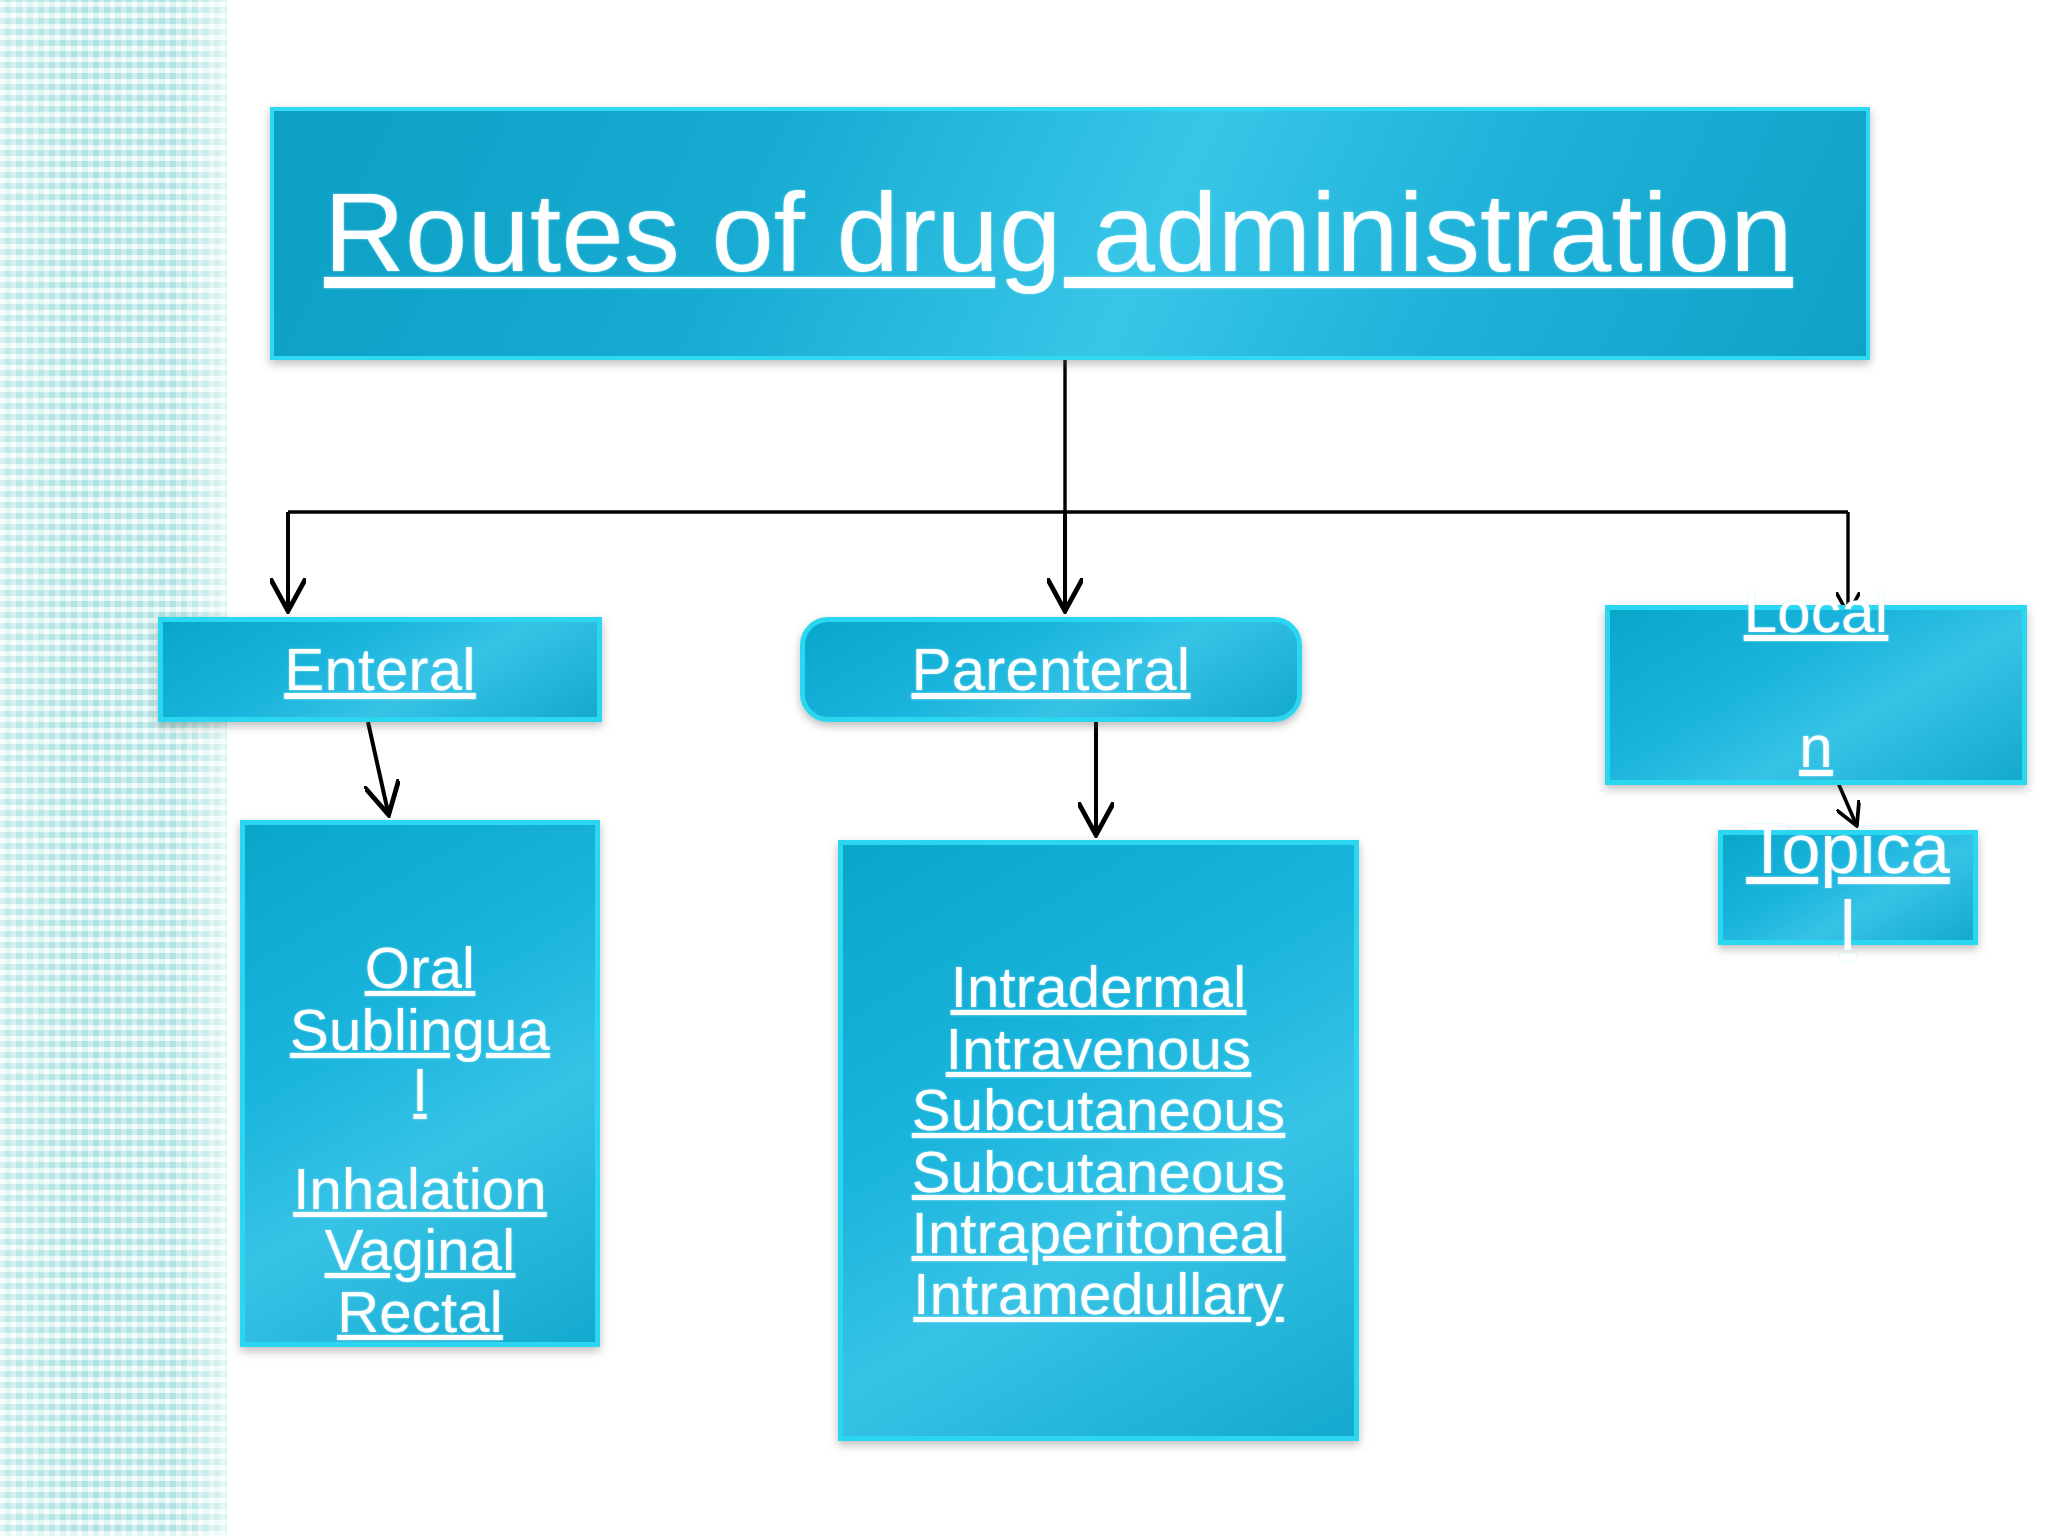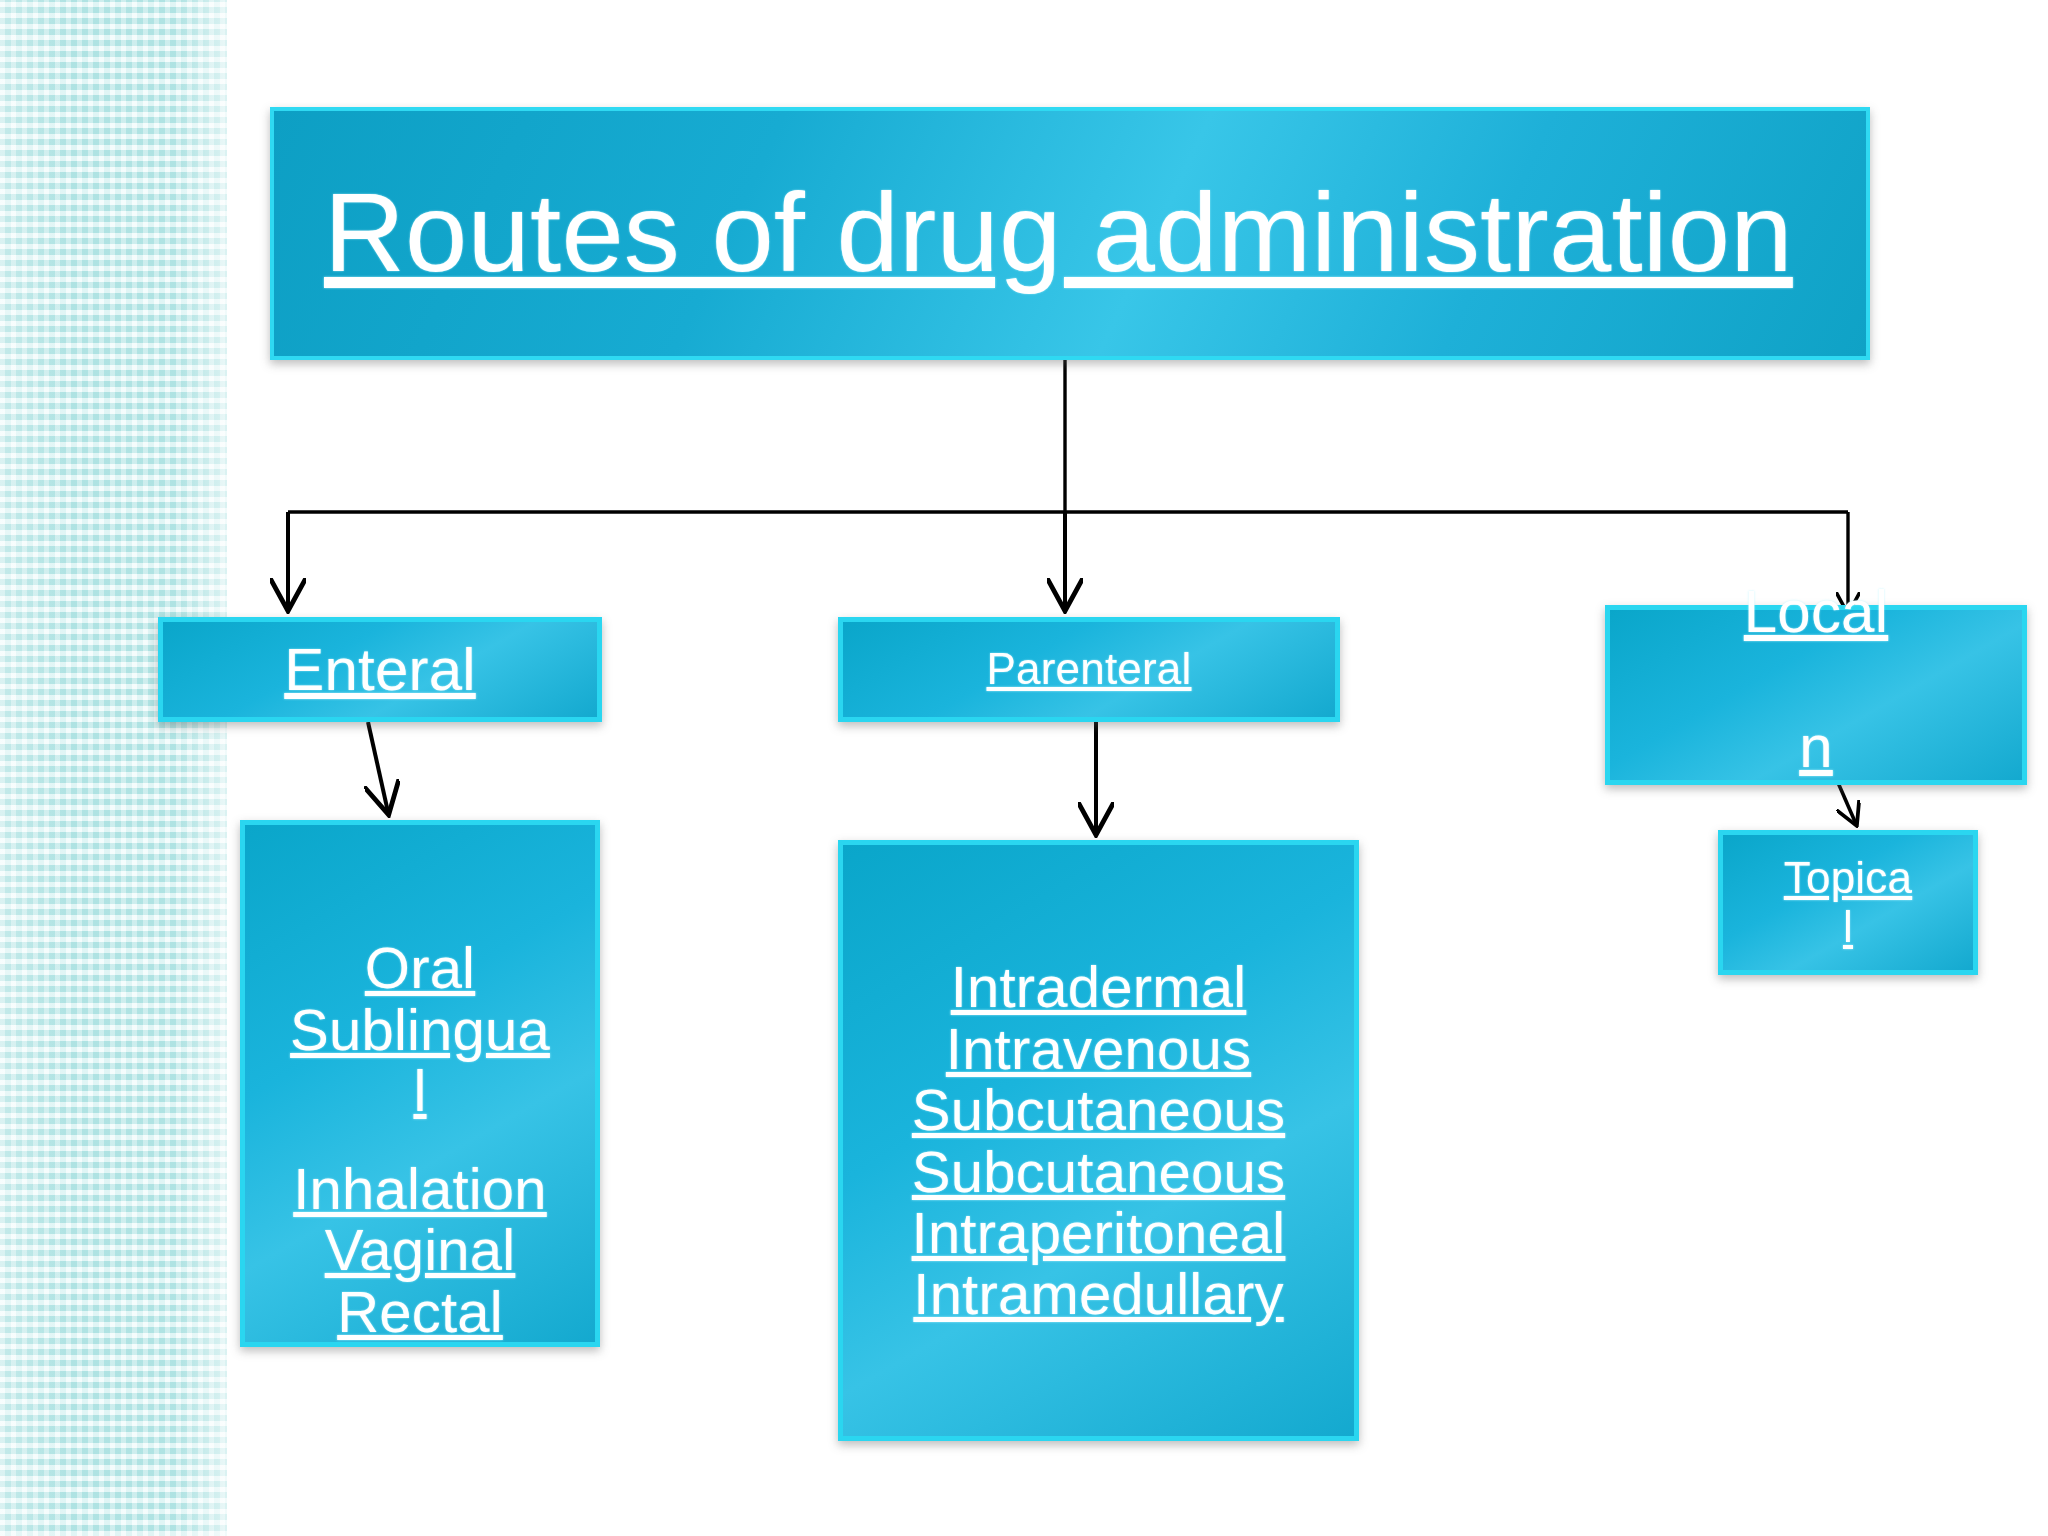--- a/index.html
+++ b/index.html
@@ -88,25 +88,26 @@
 
   
   #enteral-node {
     left: 158px;
     top: 617px;
     width: 444px;
     height: 105px;
     font-size: 60px;
   }
   #parenteral-node {
-    left: 838px;
+    left: 800px;
     top: 617px;
     width: 502px;
     height: 105px;
-    font-size: 44px;
+    font-size: 60px;
+    border-radius: 28px;
   }
   #local-node {
     left: 1605px;
     top: 605px;
     width: 422px;
     height: 180px;
     font-size: 60px;
     overflow: visible;
     align-items: flex-end;
   }
@@ -129,22 +130,22 @@
     left: 838px;
     top: 840px;
     width: 521px;
     height: 601px;
     font-size: 58px;
   }
   #topical-node {
     left: 1718px;
     top: 830px;
     width: 260px;
-    height: 145px;
-    font-size: 44px;
+    height: 115px;
+    font-size: 70px;
     overflow: visible;
   }
   #topical-node .label { line-height: 1.1; }
 
   .blank-line { display: block; height: 0.62em; }
 
   
   #connectors {
     position: absolute;
     left: 0; top: 0;

